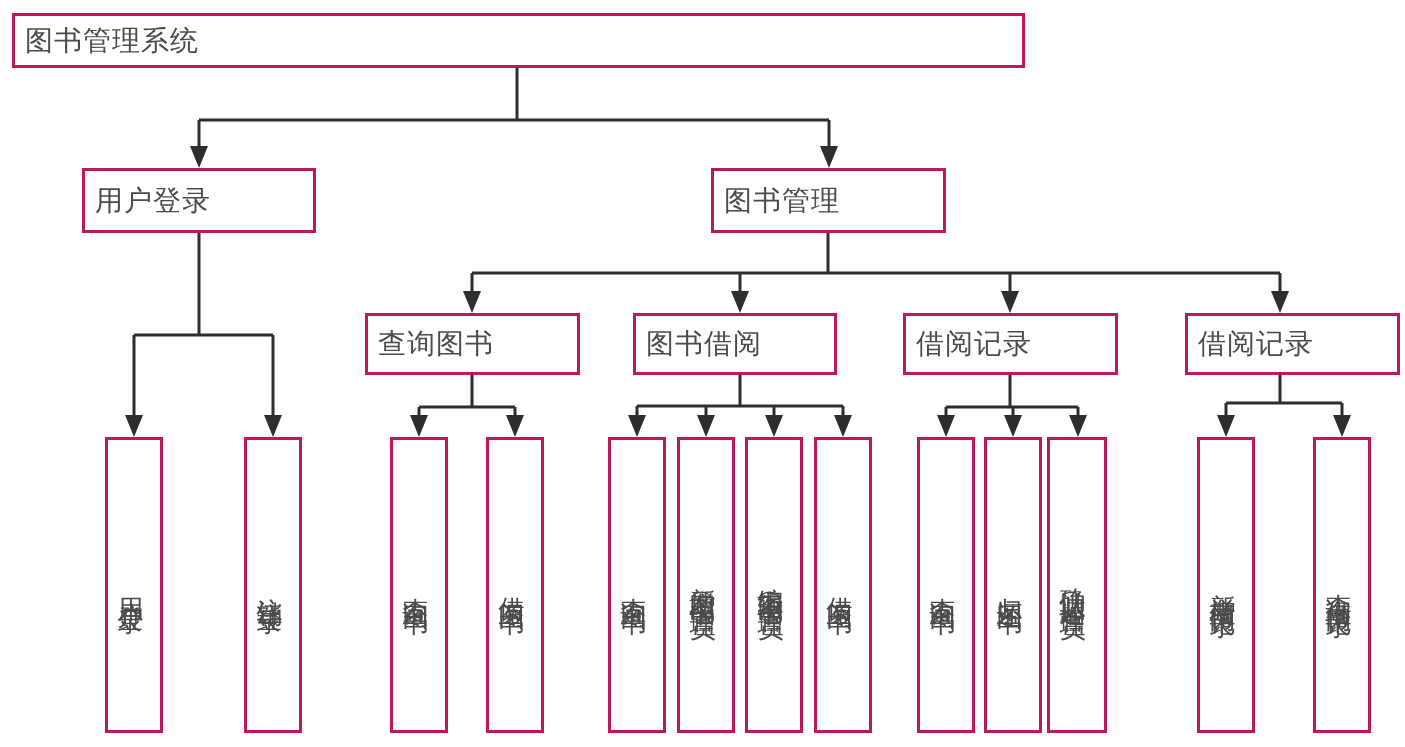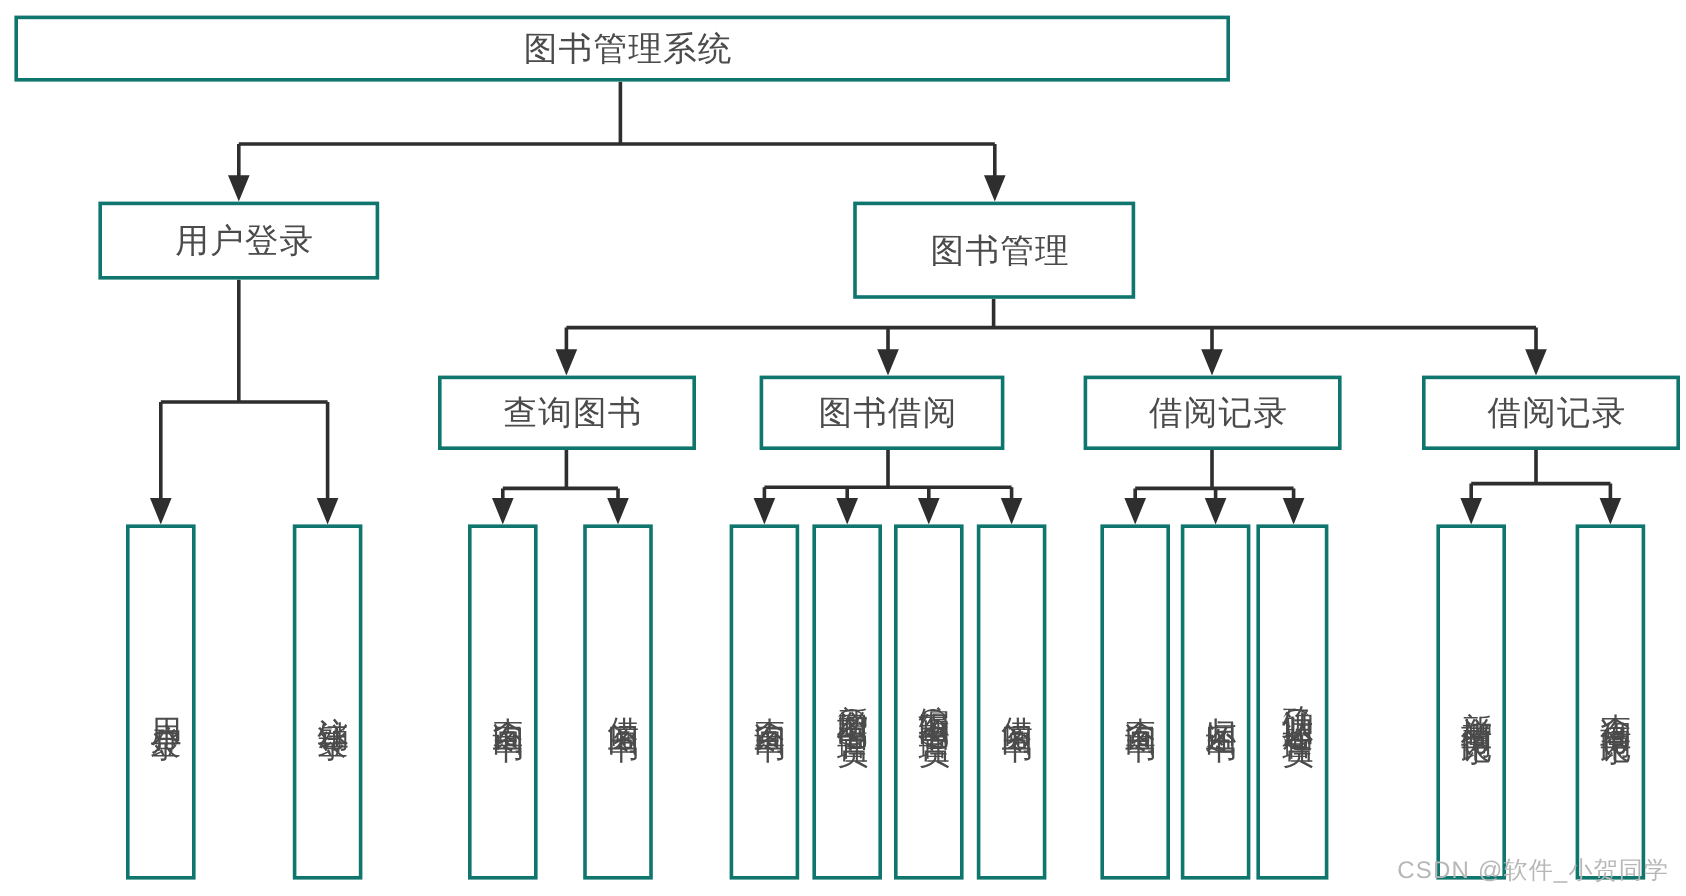--- a/index.html
+++ b/index.html
@@ -13,24 +13,24 @@
   }
   .wires {
     position: absolute;
     left: 0; top: 0;
     width: 1405px; height: 747px;
   }
   .node {
     position: absolute;
     box-sizing: border-box;
     background: #ffffff;
-    border: 3px solid #0f766e;
+    border: 3px solid #be185d;
     display: flex;
     align-items: center;
-    justify-content: center;
+    justify-content: flex-start;
     padding-left: 10px;
   }
   .node .lbl {
     color: #4b4b4b;
     line-height: 1;
     white-space: nowrap;
   }
   .h .lbl {
     font-size: 28px;
     letter-spacing: 1px;
@@ -38,21 +38,21 @@
   .v .lbl {
     writing-mode: vertical-rl;
     text-orientation: upright;
     font-size: 26px;
     letter-spacing: 4px;
     white-space: normal;
   }
   
   .n-root            { left: 12px;   top: 13px;  width: 1013px; height: 55px; }
   .n-user-login      { left: 82px;   top: 168px; width: 234px;  height: 65px; }
-  .n-book-mgmt       { left: 711px;  top: 168px; width: 235px;  height: 81px; }
+  .n-book-mgmt       { left: 711px;  top: 168px; width: 235px;  height: 65px; }
   .n-new-rec         { left: 365px;  top: 313px; width: 215px;  height: 62px; }
   .n-book-borrow     { left: 633px;  top: 313px; width: 204px;  height: 62px; }
   .n-cur-borrow      { left: 903px;  top: 313px; width: 215px;  height: 62px; }
   .n-borrow-rec      { left: 1173px; top: 313px; width: 215px;  height: 62px; margin-left: 12px; }
   .leaf              { top: 437px; width: 58px; height: 296px; }
   .l-login           { left: 105px;  }
   .l-logout          { left: 244px;  }
   .l-query1          { left: 390px;  }
   .l-borrow1         { left: 486px;  }
   .l-query2          { left: 608px;  }
@@ -159,14 +159,13 @@
     <span class="lbl">确认归还（管理员）</span>
   </div>
 
   <div class="node v leaf l-add-rec">
     <span class="lbl">新增借阅记录</span>
   </div>
   <div class="node v leaf l-query-rec">
     <span class="lbl">查询借阅记录</span>
   </div>
 
-  <div class="watermark">CSDN @软件_小贺同学</div>
 </div>
 
 </body></html>

